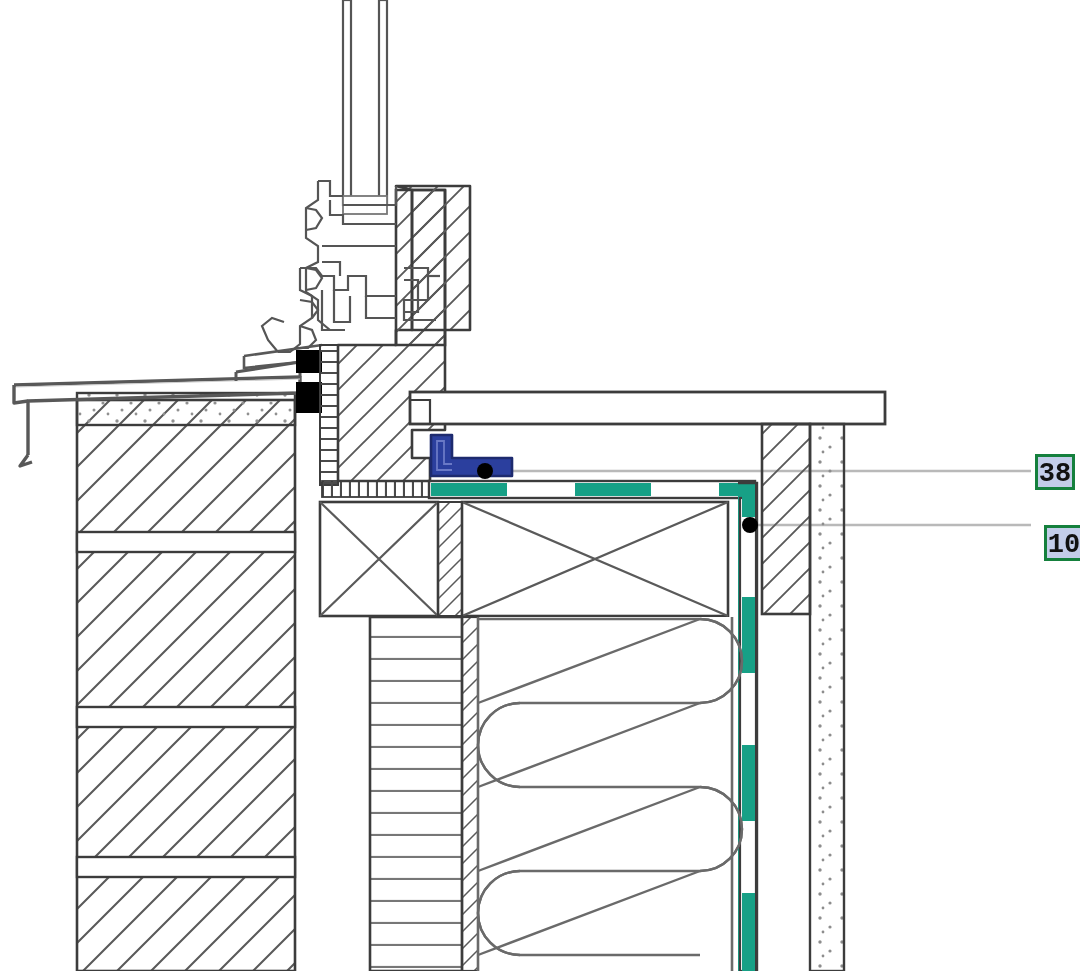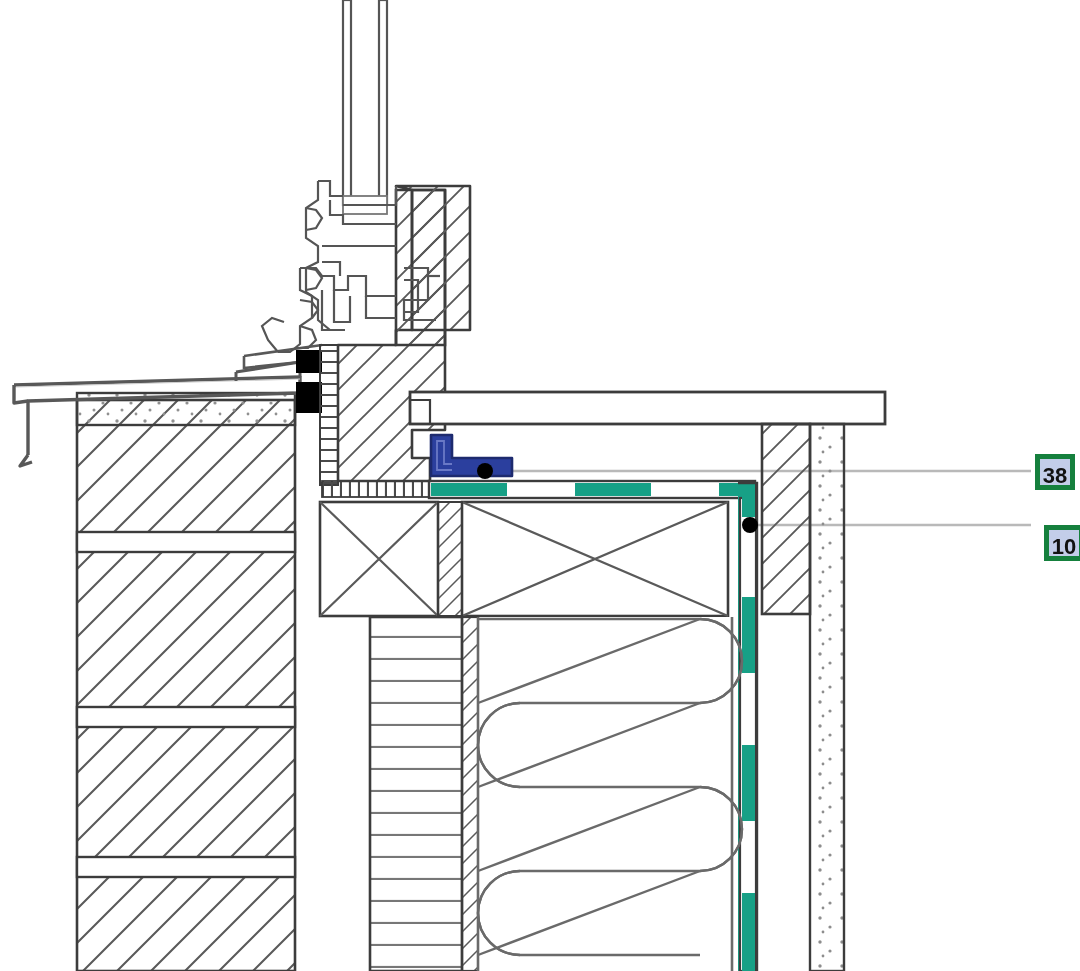--- a/index.html
+++ b/index.html
@@ -3,25 +3,25 @@
 <meta charset="utf-8">
 <title>Window Sill Detail</title>
 <style>
   html,body{margin:0;padding:0;background:#ffffff;}
   body{font-family:"Liberation Sans",sans-serif;}
   #stage{position:relative;width:1080px;height:971px;background:#fff;overflow:hidden;}
   #stage svg{position:absolute;left:0;top:0;}
   .callout{
     position:absolute;
     background:#c3cde9;
-    border:5px solid #15803d;
+    border:3px solid #15803d;
     color:#111;
-    font-family:Liberation Sans, sans-serif;
+    font-family:Liberation Mono, monospace;
     font-weight:bold;
-    font-size:22px;
+    font-size:27px;
     line-height:34px;
     text-align:center;
     width:40px;
     height:36px;
     box-sizing:border-box;
     letter-spacing:0px;
   }
 </style>
 </head>
 <body>

